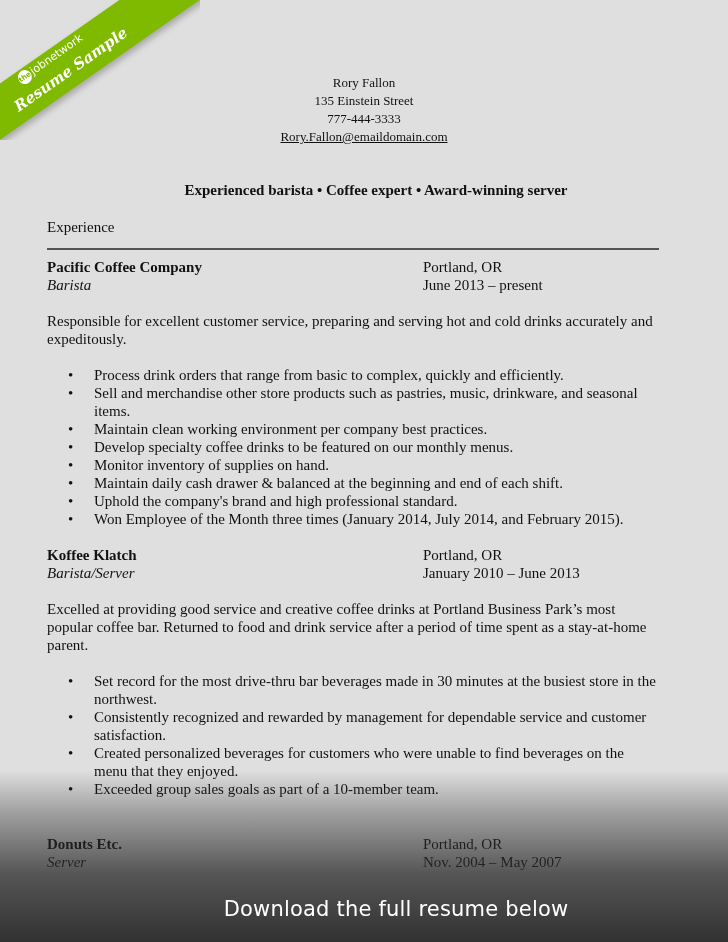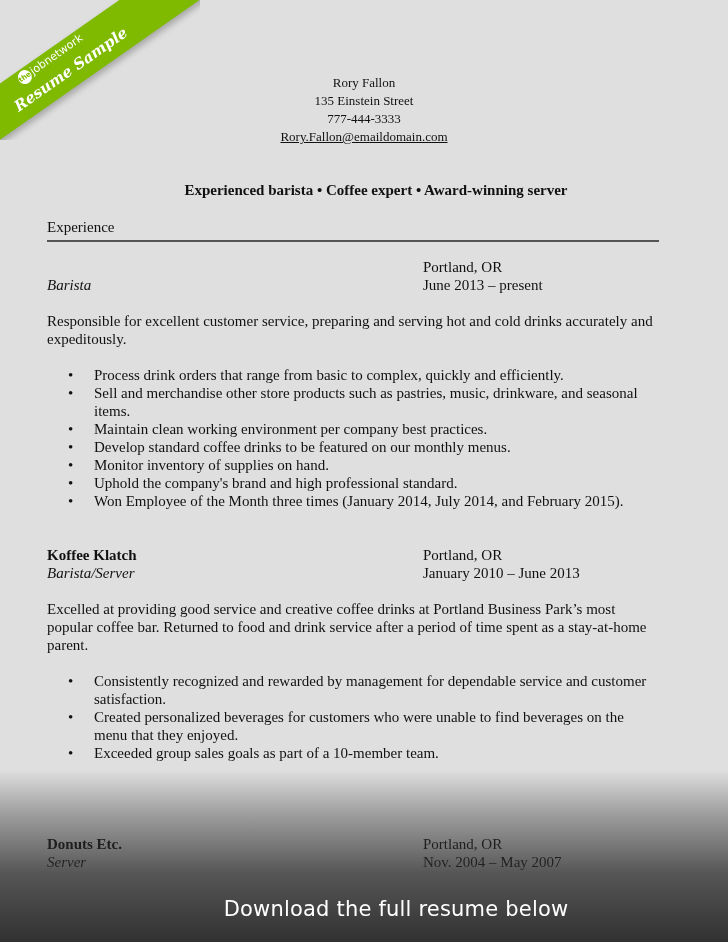--- a/index.html
+++ b/index.html
@@ -6,21 +6,21 @@
     body {
       width: 728px; height: 942px; overflow: hidden; position: relative;
       background: #dfdfdf;
       font-family: "Liberation Serif", serif;
       color: #111;
     }
     .page { position: absolute; left: 0; top: 0; width: 728px; height: 942px; }
     .contact { position: absolute; top: 74px; left: 0; width: 728px; text-align: center; font-size: 13px; line-height: 18px; }
     .contact a { color: #111; text-decoration: underline; margin-top: 24px; }
     .tagline { position: absolute; top: 182px; left: 0; width: 728px; text-align: center; font-size: 15px; font-weight: bold; padding-left: 12px; }
-    .section-head { position: absolute; top: 219px; left: 47px; width: 612px; font-size: 15px; padding-bottom: 4px; border-bottom: 2px solid #555; }
+    .section-head { position: absolute; top: 219px; left: 47px; width: 612px; font-size: 15px; padding-bottom: 12px; border-bottom: 2px solid #555; }
     .job { position: absolute; left: 47px; width: 612px; font-size: 15px; line-height: 18px; }
     .job-head { position: relative; height: 36px; }
     .company { position: absolute; left: 0; top: 0; font-weight: bold; }
     .title { position: absolute; left: 0; top: 18px; font-weight: normal; font-style: italic; }
     .loc { position: absolute; left: 376px; top: 0; }
     .dates { position: absolute; left: 376px; top: 18px; }
     .summary { margin: 18px 16px 0 0; width: 610px; }
     ul.duties { margin: 18px 0 0 0; padding: 0 0 0 47px; list-style: none; width: 563px; }
     ul.duties li { position: relative; }
     ul.duties li::before { content: "\2022"; position: absolute; left: -26px; top: 0; }
@@ -64,45 +64,48 @@
     <div>777-444-3333</div>
     <div><a>Rory.Fallon@emaildomain.com</a></div>
   </div>
 
   <div class="tagline">Experienced barista • Coffee expert • Award-winning server</div>
 
   <div class="section-head">Experience</div>
 
   <div class="job" style="top:258px;">
     <div class="job-head">
+      <span class="company">Pacific Coffee Company</span>
       <span class="title">Barista</span>
       <span class="loc">Portland, OR</span>
       <span class="dates">June 2013 – present</span>
     </div>
     <p class="summary">Responsible for excellent customer service, preparing and serving hot and cold drinks accurately and expeditously.</p>
     <ul class="duties">
       <li>Process drink orders that range from basic to complex, quickly and efficiently.</li>
       <li>Sell and merchandise other store products such as pastries, music, drinkware, and seasonal items.</li>
       <li>Maintain clean working environment per company best practices.</li>
-      <li>Develop standard coffee drinks to be featured on our monthly menus.</li>
+      <li>Develop specialty coffee drinks to be featured on our monthly menus.</li>
       <li>Monitor inventory of supplies on hand.</li>
+      <li>Maintain daily cash drawer &amp; balanced at the beginning and end of each shift.</li>
       <li>Uphold the company's brand and high professional standard.</li>
       <li>Won Employee of the Month three times (January 2014, July 2014, and February 2015).</li>
     </ul>
   </div>
 
   <div class="job" style="top:546px;">
     <div class="job-head">
       <span class="company">Koffee Klatch</span>
       <span class="title">Barista/Server</span>
       <span class="loc">Portland, OR</span>
       <span class="dates">January 2010 – June 2013</span>
     </div>
     <p class="summary">Excelled at providing good service and creative coffee drinks at Portland Business Park’s most popular coffee bar. Returned to food and drink service after a period of time spent as a stay-at-home parent.</p>
     <ul class="duties">
+      <li>Set record for the most drive-thru bar beverages made in 30 minutes at the busiest store in the northwest.</li>
       <li>Consistently recognized and rewarded by management for dependable service and customer satisfaction.</li>
       <li>Created personalized beverages for customers who were unable to find beverages on the menu that they enjoyed.</li>
       <li>Exceeded group sales goals as part of a 10-member team.</li>
     </ul>
   </div>
 
   <div class="job" style="top:835px;">
     <div class="job-head">
       <span class="company">Donuts Etc.</span>
       <span class="title">Server</span>

